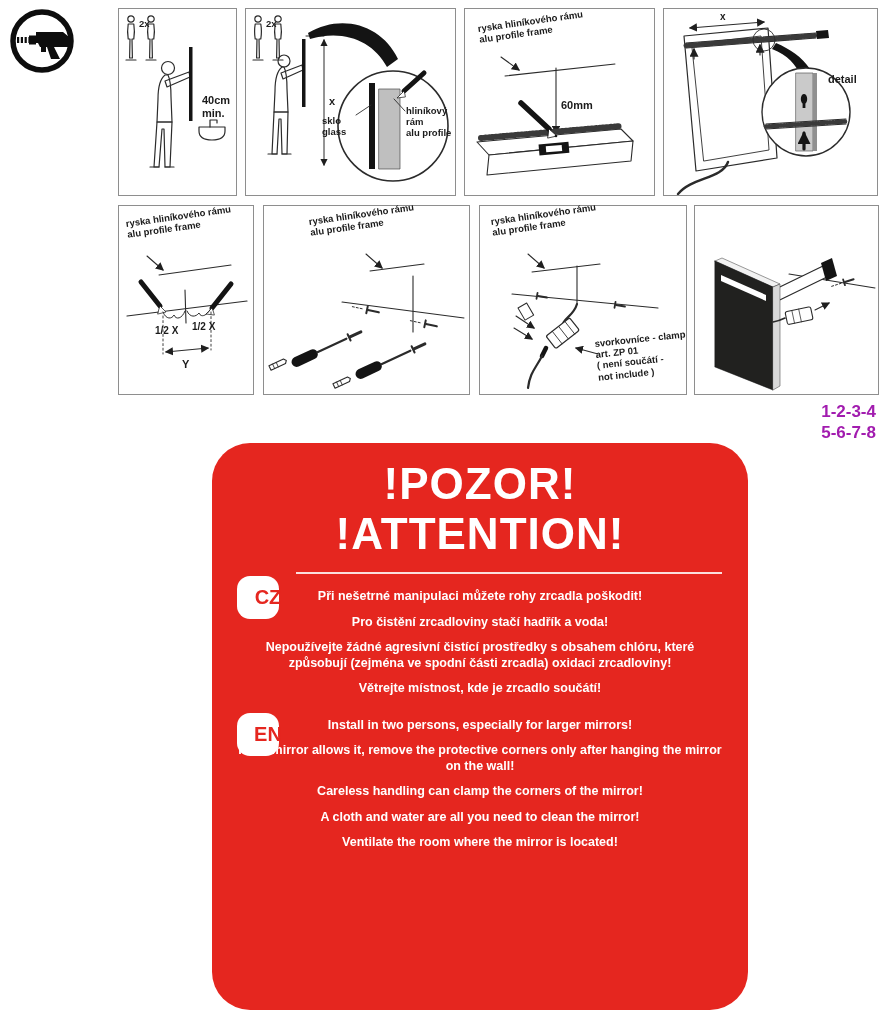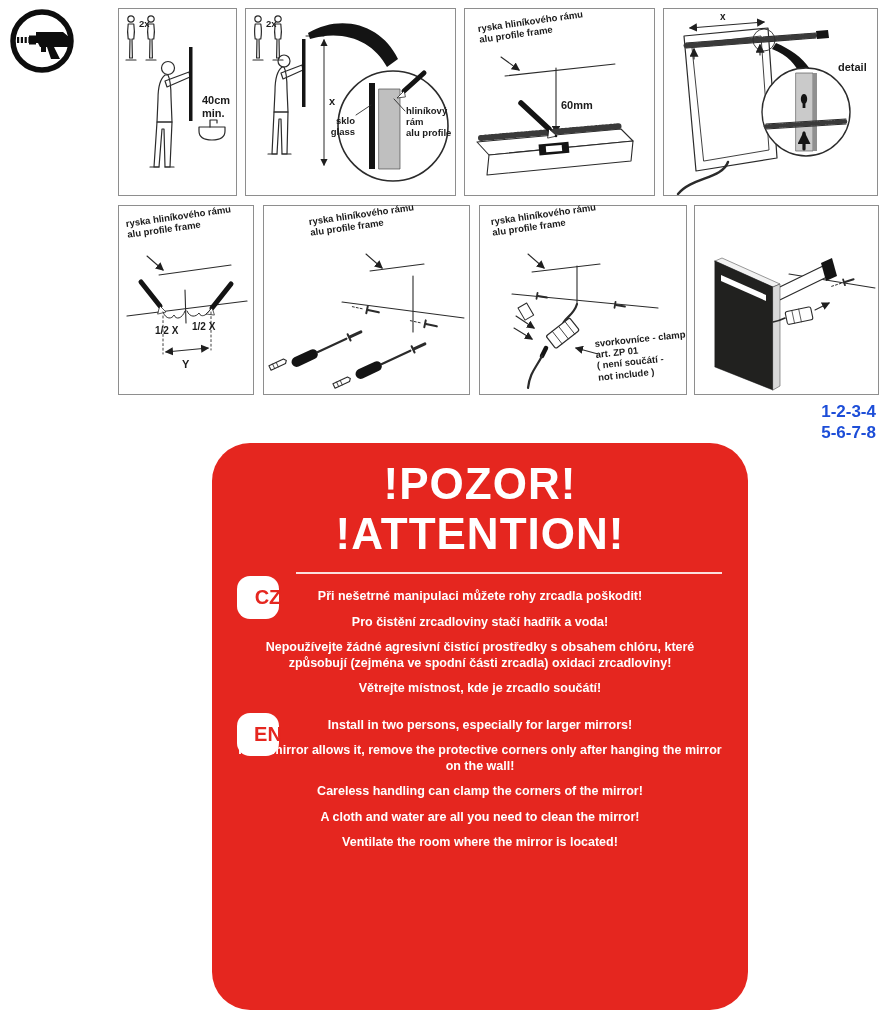--- a/index.html
+++ b/index.html
@@ -5,28 +5,28 @@
   html,body{margin:0;padding:0;background:#fff;}
   .sheet{
     position:relative;width:887px;height:1020px;background:#fff;
     font-family:"Liberation Sans", sans-serif;overflow:hidden;
   }
   
   .panel{position:absolute;border:1px solid #8e8e8e;background:#fff;box-sizing:border-box;}
   .panel svg{position:absolute;left:0;top:0;}
   .lbl{position:absolute;font-weight:700;color:#1b1b1b;font-size:9.5px;line-height:1.18;white-space:pre-line;}
   .md{font-size:10px;} .lg{font-size:11px;}
-  .tr{text-align:right;}
+  .tr{}
   .rot{transform:rotate(-8deg);transform-origin:left top;}
   .rot6{transform:rotate(-6deg);transform-origin:left top;}
   
   .tool-badge{position:absolute;left:7px;top:6px;width:70px;height:70px;}
   
   .steps-index{position:absolute;right:11px;top:401px;text-align:right;font-weight:700;
-    font-size:17px;line-height:1.25;color:#1d4ed8;white-space:pre-line;}
+    font-size:17px;line-height:1.25;color:#a21caf;white-space:pre-line;}
   
   .warning{position:absolute;left:212px;top:443px;width:536px;height:567px;background:#e5261f;
     border-radius:38px;color:#fff;text-align:center;overflow:hidden;}
   .w-title{font-weight:700;font-size:44px;line-height:1.13;letter-spacing:1px;margin-top:16px;}
   .lang{position:relative;}
   .divider{height:2px;background:rgba(255,255,255,.85);margin:14px 26px 0 84px;}
   .badge{position:absolute;left:25px;width:22px;height:43px;background:#fff;border-radius:13px;
     color:#e5261f;font-weight:700;font-size:20px;display:flex;align-items:center;justify-content:center;padding-left:20px;}
   .badge-cz{top:4px;} .badge-en{top:-4px;}
   .witem{font-weight:700;font-size:12.5px;line-height:1.3;margin:9px 24px 0;}
@@ -173,21 +173,21 @@
         <ellipse cx="140" cy="90" rx="3.2" ry="5" fill="#141414" stroke="none"></ellipse>
         <rect x="138.6" y="90" width="2.8" height="9" fill="#141414" stroke="none"></rect>
         <path d="M102,115 L182,110"></path>
           <path d="M102,120 L182,115"></path>
         <line x1="102" y1="117.5" x2="182" y2="112.5" stroke="#3a3a3a" stroke-width="4.5" stroke-dasharray="0.9 2"></line>
         <path d="M140,140 V124" stroke="#141414" stroke-width="3.2" marker-end="url(#ahb)"></path>
         <path d="M64,153 C58,170 28,168 14,185" stroke-width="2.4"></path>
       </g>
     </svg>
     <div class="lbl md" style="left:56px;top:2px;">x</div>
-    <div class="lbl lg" style="left:164px;top:52px;margin-left:10px;">detail</div>
+    <div class="lbl lg" style="left:164px;top:64px;">detail</div>
   </div>
 
   <div class="panel" style="left:118px;top:205px;width:136px;height:190px;">
     <svg width="134" height="188" viewBox="0 0 134 188">
       <g fill="none" stroke="#2b2b2b" stroke-width="1.1" stroke-linecap="round" stroke-linejoin="round">
         <path d="M28,50 L44,64" marker-end="url(#ah)"></path>
         <path d="M40,69 L112,59"></path>
         <path d="M8,110 L128,95" stroke-width="1.2"></path>
         <path d="M66,84 L67,117"></path>
         <line x1="22" y1="76" x2="41" y2="100" stroke="#141414" stroke-width="5"></line>

